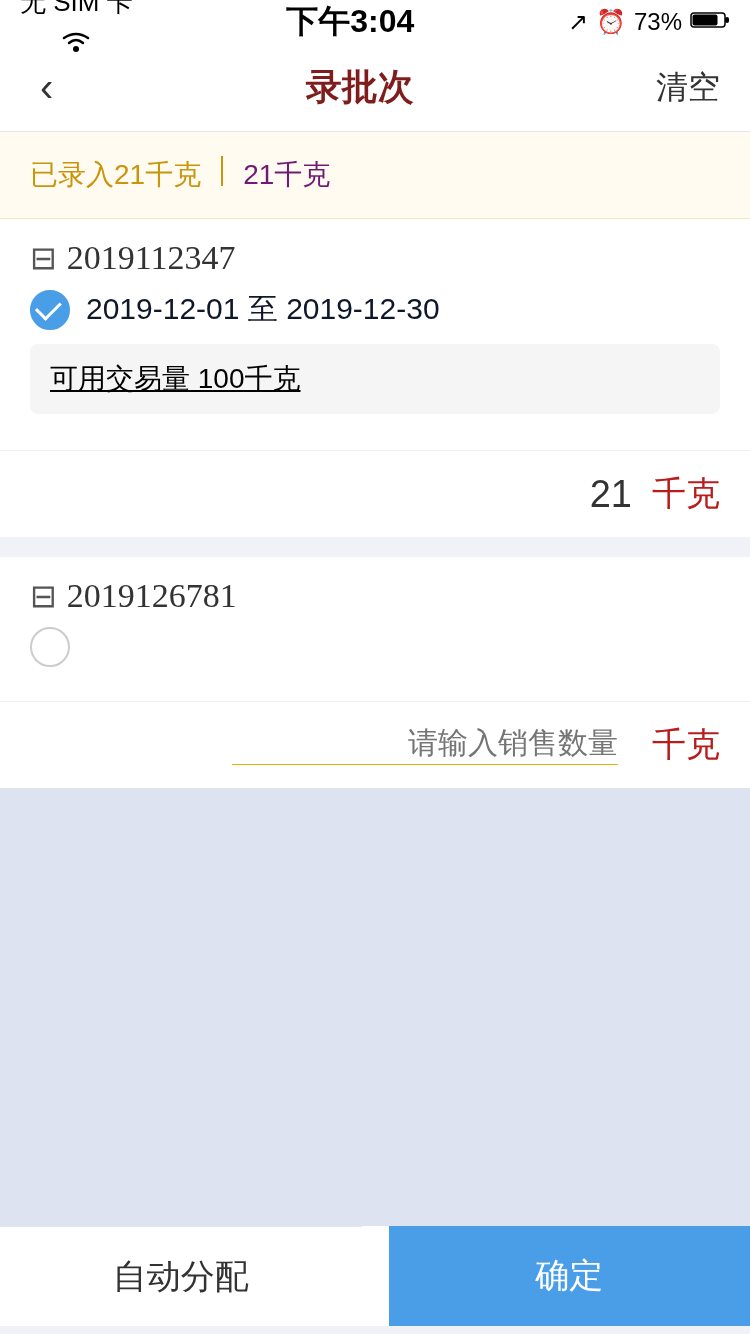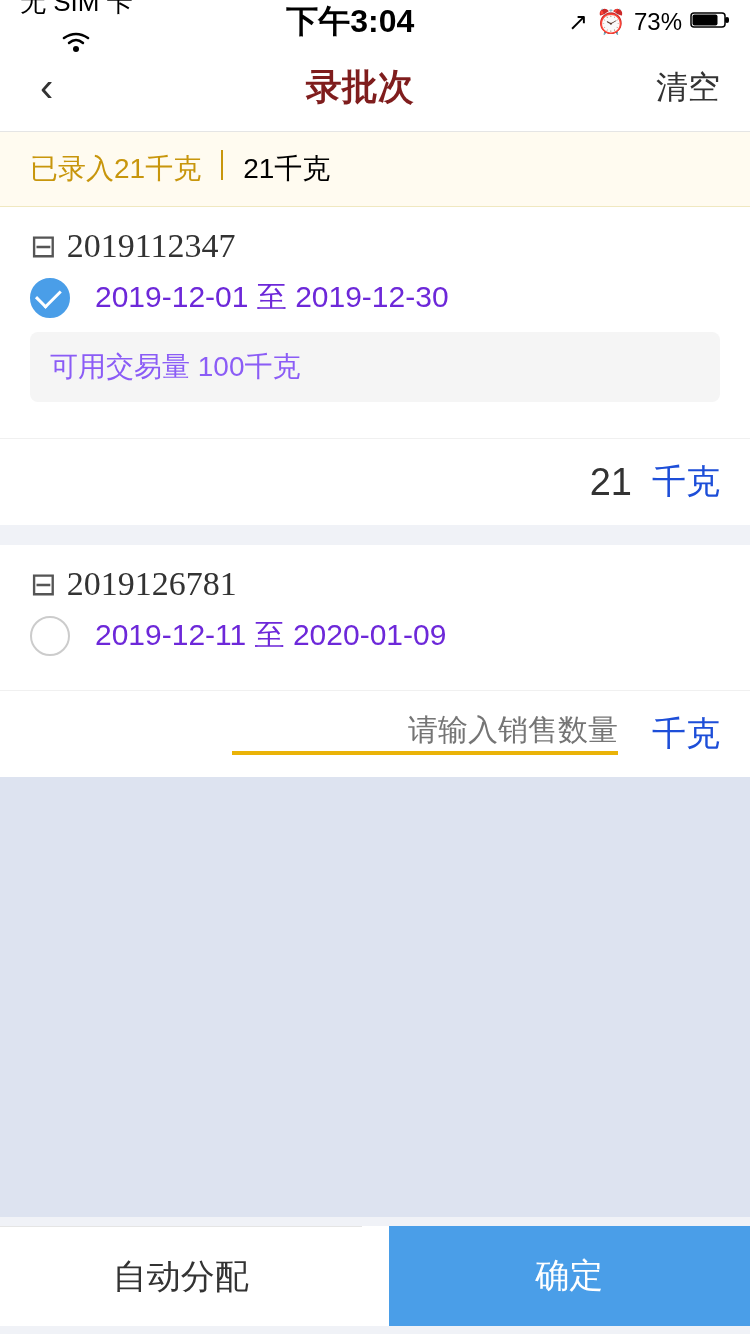--- a/index.html
+++ b/index.html
@@ -70,39 +70,39 @@
     .nav-clear {
       font-size: 32px;
       color: #333;
       cursor: pointer;
     }
 
     
     .summary-banner {
       width: 100%;
       background: #fffbf0;
-      padding: 18px 30px;
+      padding: 24px 30px;
       display: flex;
       align-items: flex-start;
       gap: 0;
       border-bottom: 1px solid #f0e8c0;
     }
     .summary-recorded {
       font-size: 28px;
       color: #c8960c;
     }
     .summary-divider {
       width: 2px;
       height: 30px;
       background: #c8960c;
       margin: 0 20px;
     }
     .summary-total {
       font-size: 28px;
-      color: #000000;
+      color: #701a75;
     }
 
     
     .batch-card {
       background: #fff;
       margin-bottom: 0;
     }
     .batch-card-inner {
       padding: 20px 30px;
     }
@@ -147,62 +147,62 @@
       content: '';
       width: 20px;
       height: 12px;
       border-left: 3px solid #fff;
       border-bottom: 3px solid #fff;
       transform: rotate(-45deg) translateY(-3px);
       display: block;
     }
     .batch-date-text {
       font-size: 30px;
-      color: #6d28d9;
-      margin-left: 9px;
+      color: #0f172a;
     }
     .batch-available {
       background: #f5f5f5;
       border-radius: 8px;
       padding: 16px 20px;
       font-size: 28px;
-      color: #8b5cf6;
+      color: #000000;
       margin: 0 0 16px 0;
+      text-decoration: underline;
     }
 
     
     .quantity-row {
       display: flex;
       align-items: center;
       justify-content: flex-end;
       padding: 20px 30px;
       border-top: 1px solid #f0f0f0;
       background: #fff;
       gap: 20px;
     }
     .quantity-value {
       font-size: 38px;
       color: #333;
       font-weight: 500;
     }
     .quantity-unit {
       font-size: 34px;
-      color: #1d4ed8;
+      color: #b91c1c;
     }
     .quantity-input {
       border: none;
       outline: none;
       font-size: 34px;
       color: #ccc;
       text-align: right;
       background: transparent;
       min-width: 200px;
     }
     .quantity-underline {
-      border-bottom: 4px solid #eab308;
+      border-bottom: 1px solid #eab308;
       padding-bottom: 4px;
       display: flex;
       align-items: flex-end;
       gap: 10px;
     }
 
     
     .card-divider {
       height: 20px;
       background: #f0f2f7;
@@ -312,21 +312,20 @@
 <div class="card-divider"></div>
 
 <div class="batch-card">
   <div class="batch-card-inner">
     <div class="batch-id-row">
       <span class="batch-id-icon">⊟</span>
       <span class="batch-id-text">2019126781</span>
     </div>
     <div class="batch-date-row">
       <div class="radio-circle"></div>
-      <span class="batch-date-text">2019-12-11 至 2020-01-09</span>
     </div>
   </div>
   <div class="quantity-row">
     <div class="quantity-underline">
       <input type="text" class="quantity-input" value="" style="color: rgb(187, 187, 187); font-size: 30px;" placeholder="请输入销售数量">
     </div>
     <span class="quantity-unit" style="margin-left:14px;">千克</span>
   </div>
 </div>
 

